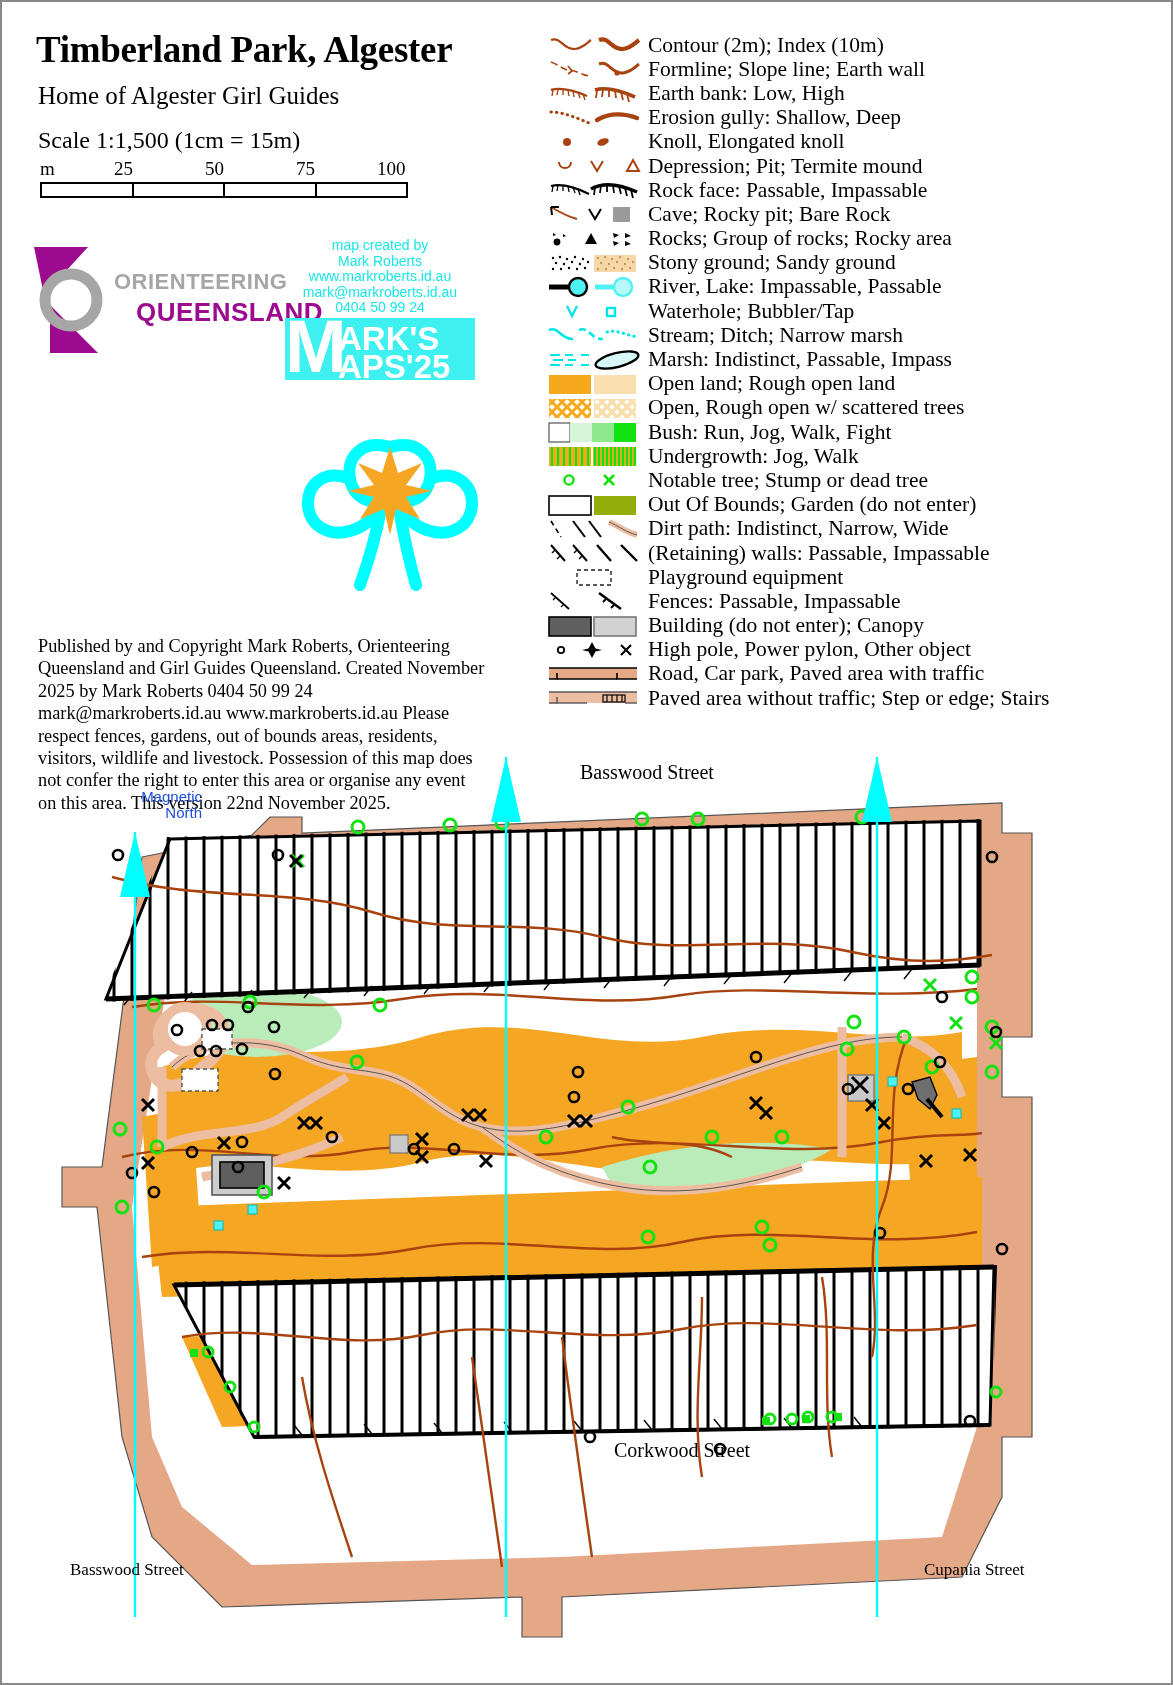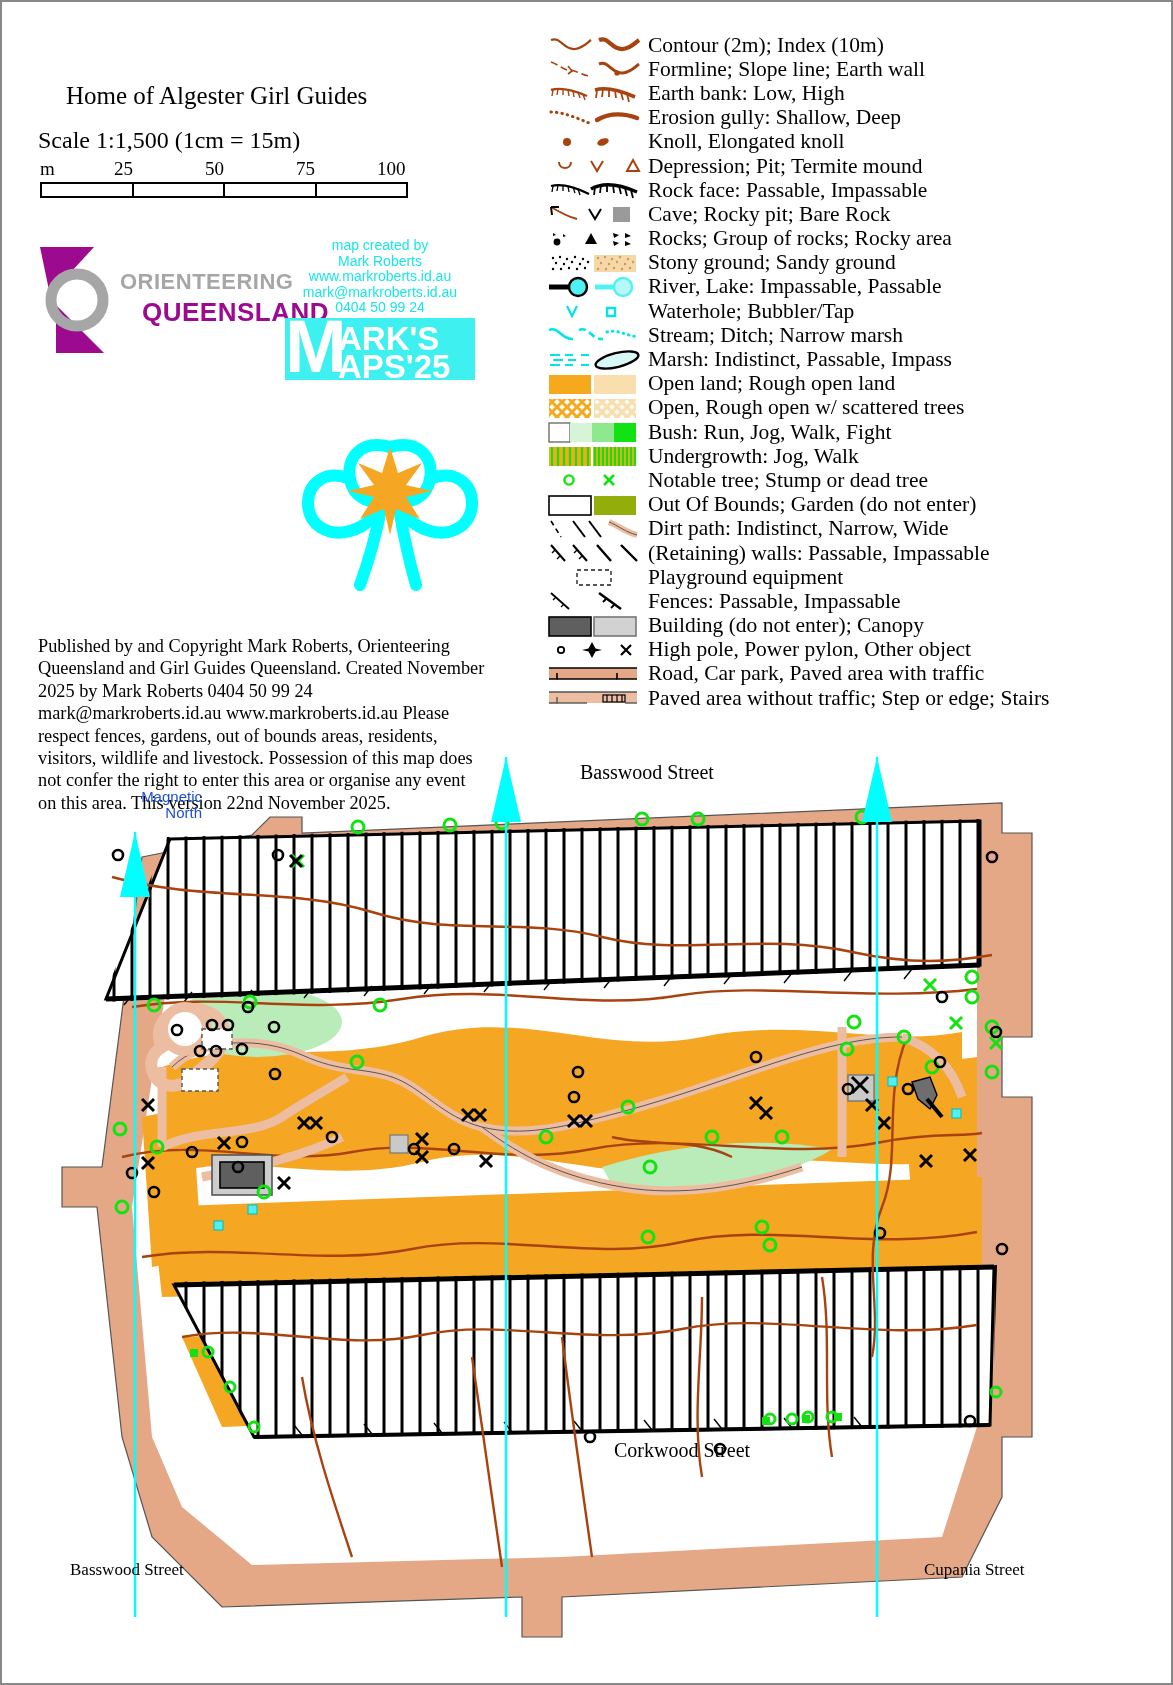--- a/index.html
+++ b/index.html
@@ -2,29 +2,29 @@
 <html><head>
 <meta charset="utf-8">
 <style>
   html,body{margin:0;padding:0;background:#fff;}
   body{width:1173px;height:1685px;position:relative;overflow:hidden;
        font-family:"Liberation Serif", serif; color:#000;}
   .page{position:absolute;inset:0;border:2px solid #888;box-sizing:border-box;background:#fff;}
 
   
   #title{position:absolute;left:34px;top:26px;font-size:37px;font-weight:bold;letter-spacing:-.3px;}
-  #subtitle{position:absolute;left:36px;top:80px;font-size:25px;margin-left:28px;}
+  #subtitle{position:absolute;left:36px;top:80px;font-size:25px;}
   #scaletext{position:absolute;left:36px;top:125px;font-size:24px;}
   #scalebar{position:absolute;left:38px;top:180px;width:368px;height:16px;border:2px solid #000;box-sizing:border-box;display:flex;}
   #scalebar div{flex:1;border-right:2px solid #000;box-sizing:border-box;}
   #scalebar div:last-child{border-right:none;}
   .scl{position:absolute;font-size:19px;top:156px;}
 
   
-  #oqlogo{position:absolute;left:30px;top:243px;width:230px;height:110px;}
+  #oqlogo{position:absolute;left:24px;top:243px;width:230px;height:110px;}
   #oqtxt1{position:absolute;left:88px;top:24px;font-family:"Liberation Sans",sans-serif;font-size:22px;font-weight:bold;color:#a6a6a6;letter-spacing:.5px;}
   #oqtxt2{position:absolute;left:110px;top:52px;font-family:"Liberation Sans",sans-serif;font-size:26px;font-weight:bold;color:#9c0b8f;letter-spacing:.5px;}
 
   
   #mcredit{position:absolute;left:278px;top:236px;width:200px;text-align:center;
            font-family:"Liberation Sans",sans-serif;font-size:14px;line-height:15.5px;color:#19e6e6;}
   #mbox{position:absolute;left:283px;top:316px;width:190px;height:62px;background:#3ff0f0;}
   #mbigM{position:absolute;left:283px;top:312px;font-family:"Liberation Sans",sans-serif;
          font-size:74px;font-weight:bold;color:#fff;line-height:66px;}
   #mline1{position:absolute;left:336px;top:318px;font-family:"Liberation Sans",sans-serif;font-size:33px;font-weight:bold;color:#fff;}
@@ -47,20 +47,21 @@
   .slabel{position:absolute;font-size:20px;}
   .slabel.sm{font-size:17px;}
   #mn{position:absolute;left:110px;top:52px;width:90px;text-align:right;
       font-family:"Liberation Sans",sans-serif;font-size:15px;line-height:16px;color:#1d4ed8;}
 </style>
 </head>
 <body>
 
 <div class="page">
 
+  <div id="title">Timberland Park, Algester</div>
   <div id="subtitle">Home of Algester Girl Guides</div>
   <div id="scaletext">Scale 1:1,500  (1cm = 15m)</div>
 
   <div class="scl" style="left:38px">m</div>
   <div class="scl" style="left:112px">25</div>
   <div class="scl" style="left:203px">50</div>
   <div class="scl" style="left:294px">75</div>
   <div class="scl" style="left:375px">100</div>
 
   <div id="scalebar">

